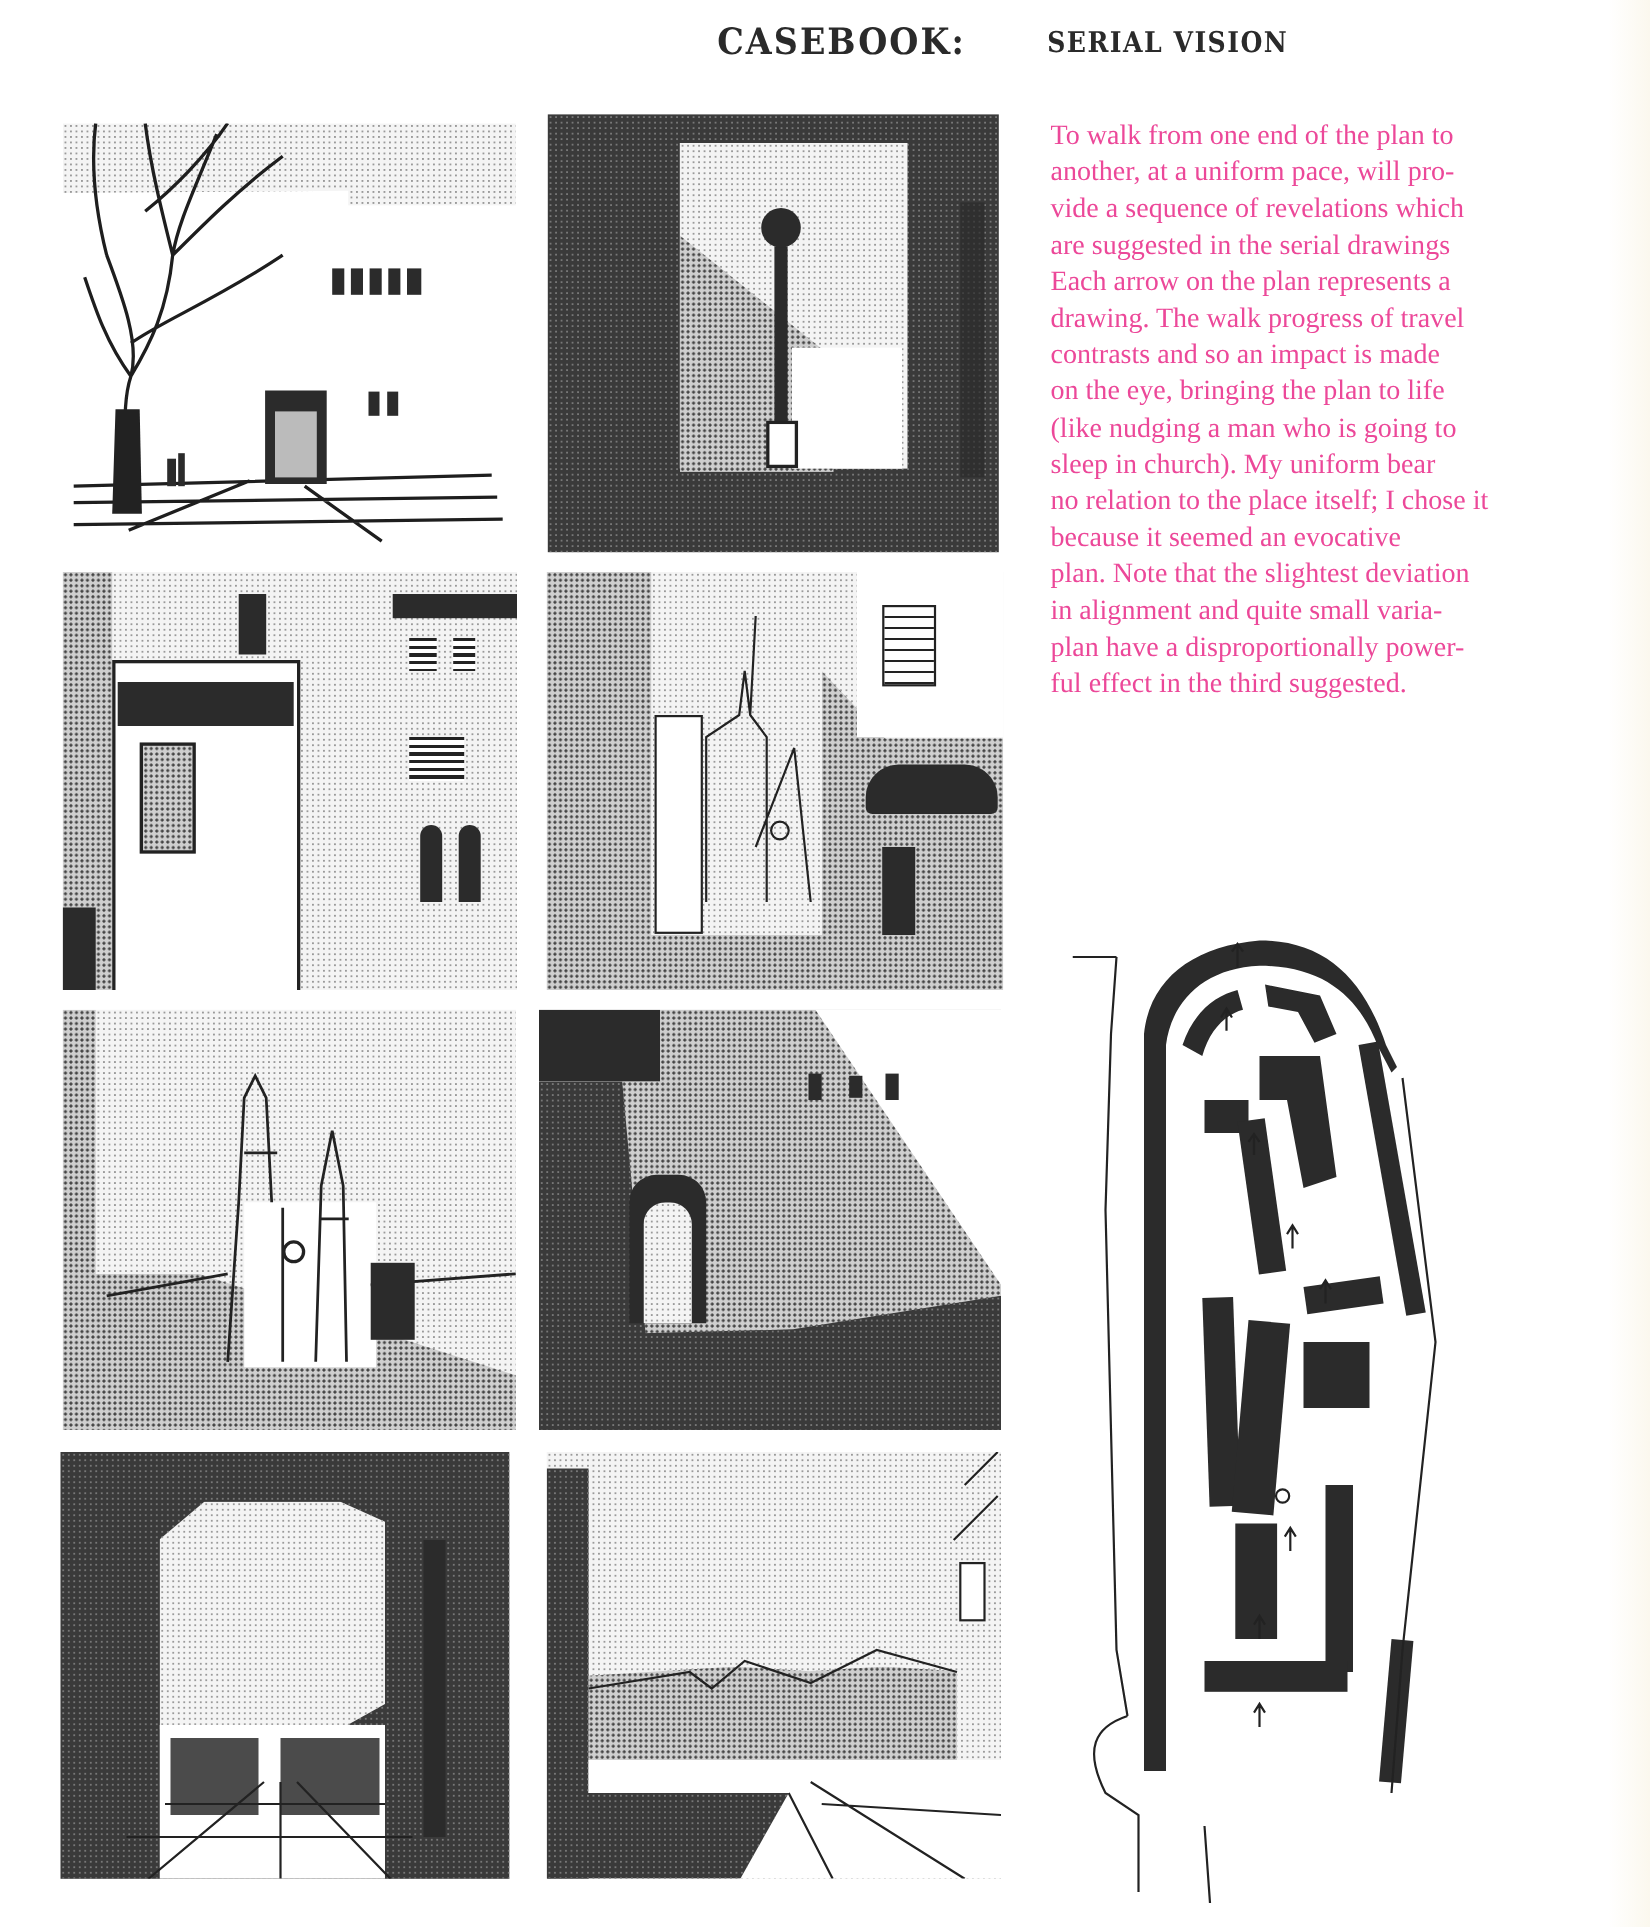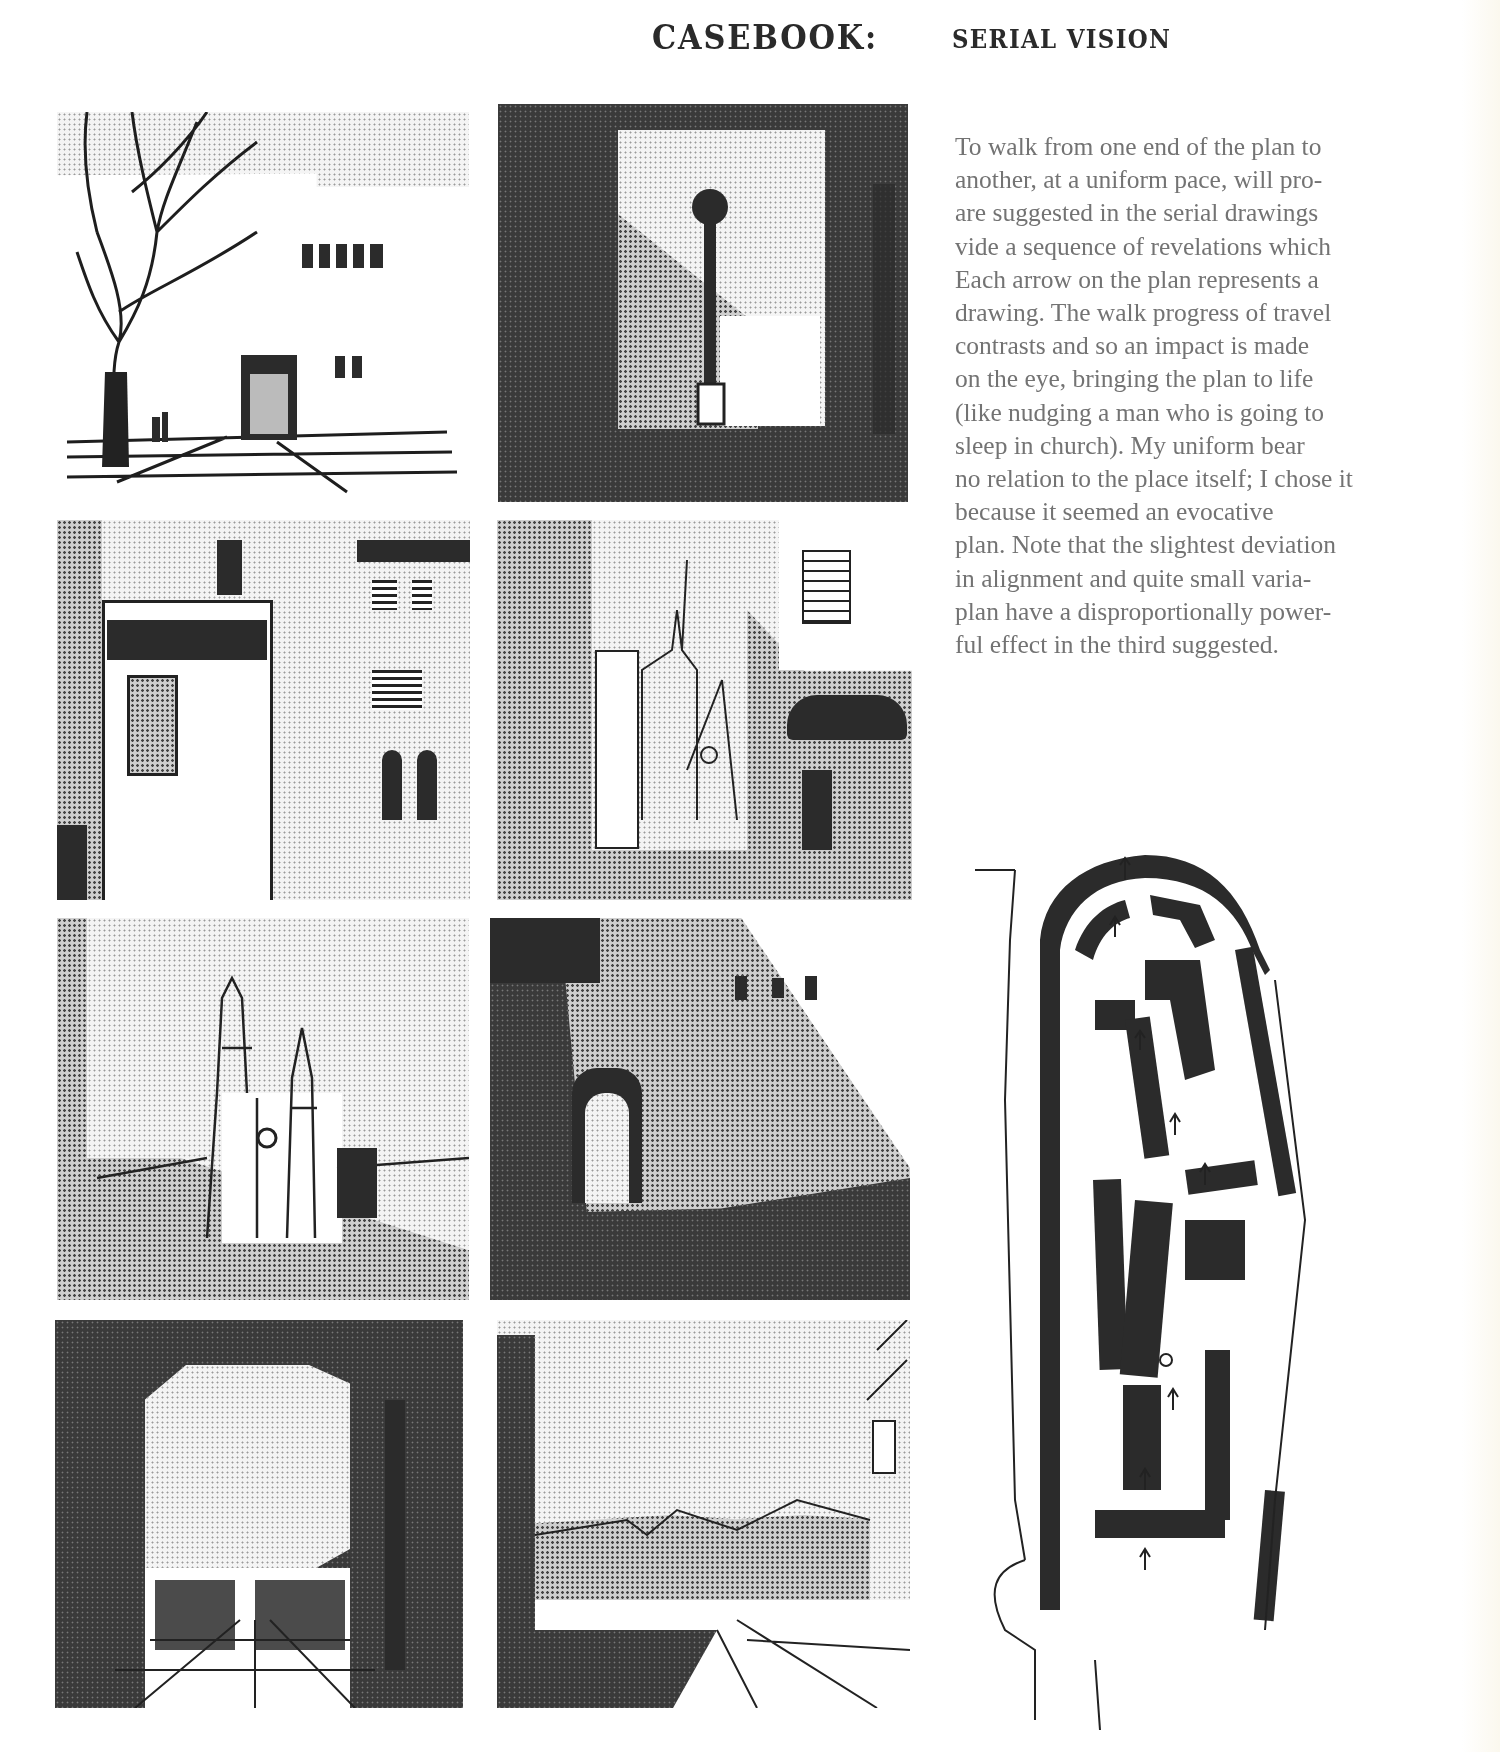--- a/index.html
+++ b/index.html
@@ -1,21 +1,21 @@
 <!DOCTYPE html>
 <html><head>
 <meta charset="utf-8">
 <style>
   html,body{margin:0;padding:0;}
   body{width:1500px;height:1752px;background:#fff;position:relative;overflow:hidden;font-family:"Liberation Serif","DejaVu Serif",serif;color:#222;}
   .edge{position:absolute;right:0;top:0;width:38px;height:1752px;background:linear-gradient(90deg,#fff,#fbf8ee);}
   .hdr{position:absolute;top:18px;left:652px;white-space:nowrap;}
   .hdr .big{font-family:"DejaVu Serif",serif;font-weight:bold;font-size:33px;letter-spacing:2px;color:#2a2a2a;transform:scaleX(0.92);display:inline-block;transform-origin:left;}
   .hdr .small{position:absolute;left:300px;top:6px;font-family:"DejaVu Serif",serif;font-weight:bold;font-size:26px;letter-spacing:1.5px;color:#2a2a2a;transform:scaleX(0.88);transform-origin:left;display:inline-block;}
-  .body-text{position:absolute;left:955px;top:106px;width:520px;font-size:25.5px;line-height:33.2px;color:#737373;margin-top:24px;}
+  .body-text{position:absolute;left:955px;top:106px;width:520px;font-size:25.5px;line-height:33.2px;color:#ec4899;}
   .body-text div{white-space:nowrap;}
   .panel{position:absolute;overflow:hidden;}
   .dots-light{background-color:#f4f4f4;background-image:radial-gradient(#9a9a9a 0.9px,transparent 1.1px);background-size:5px 5px;}
   .dots-mid{background-color:#cfcfcf;background-image:radial-gradient(#444 1.2px,transparent 1.5px);background-size:5px 5px;}
   .dots-dark{background-color:#3a3a3a;background-image:radial-gradient(#777 0.8px,transparent 1.1px);background-size:5px 5px;}
   .solid{background:#2b2b2b;}
   .white{background:#fff;}
   .plan{position:absolute;left:975px;top:800px;width:340px;height:930px;}
 </style>
 </head>
@@ -24,22 +24,22 @@
 <div class="edge"></div>
 
 <div class="hdr">
   <span class="big">CASEBOOK:</span>
   <span class="small">SERIAL VISION</span>
 </div>
 
 <div class="body-text">
   <div>To walk from one end of the plan to</div>
   <div>another, at a uniform pace, will pro-</div>
+  <div>vide a sequence of revelations which</div>
   <div>are suggested in the serial drawings</div>
-  <div>vide a sequence of revelations which</div>
   <div>Each arrow on the plan represents a</div>
   <div>drawing. The walk progress of travel</div>
   <div>contrasts and so an impact is made</div>
   <div>on the eye, bringing the plan to life</div>
   <div>(like nudging a man who is going to</div>
   <div>sleep in church). My uniform bear</div>
   <div>no relation to the place itself; I chose it</div>
   <div>because it seemed an evocative</div>
   <div>plan. Note that the slightest deviation</div>
   <div>in alignment and quite small varia-</div>

